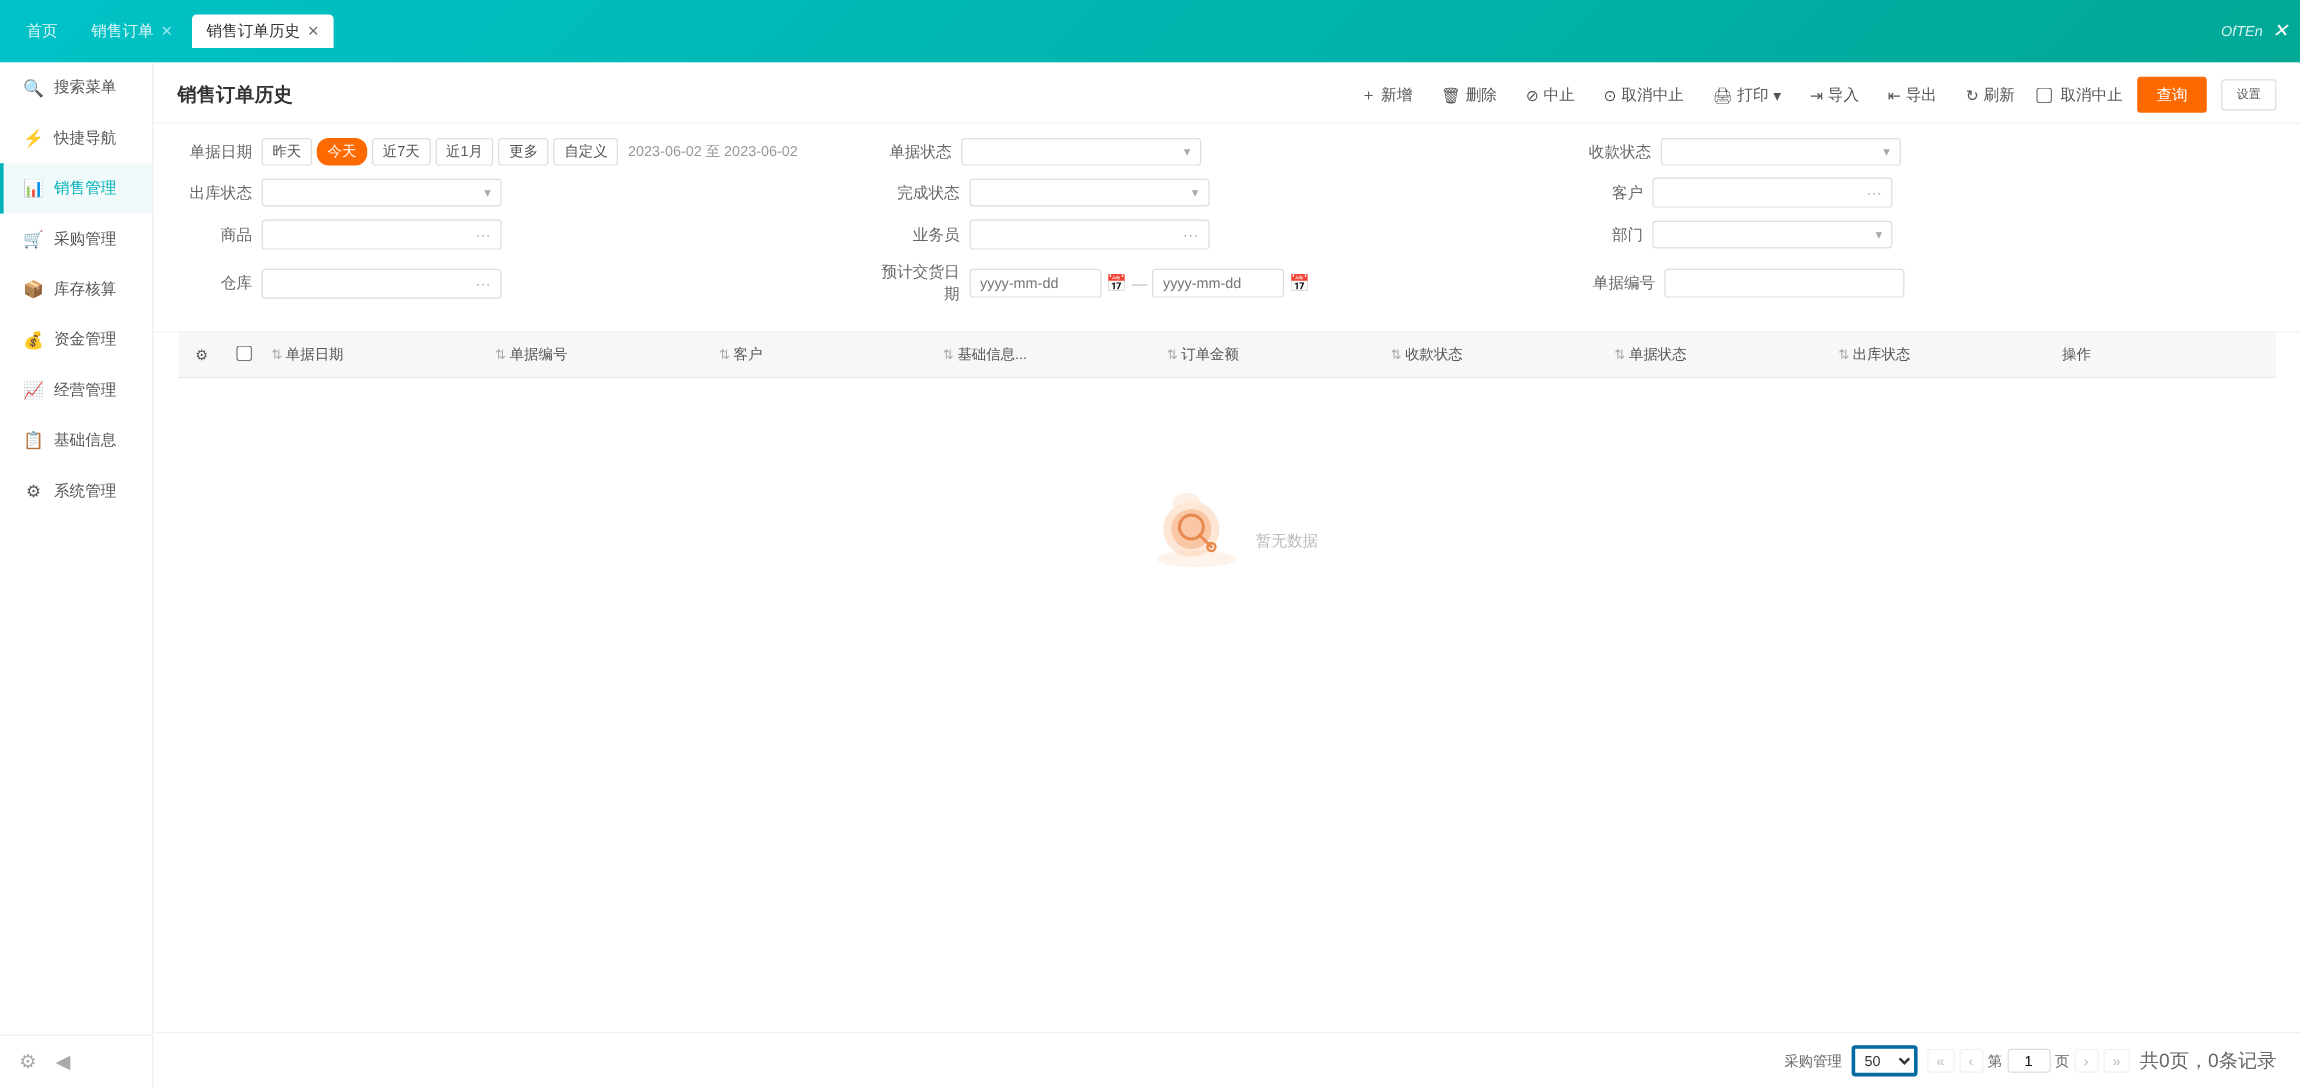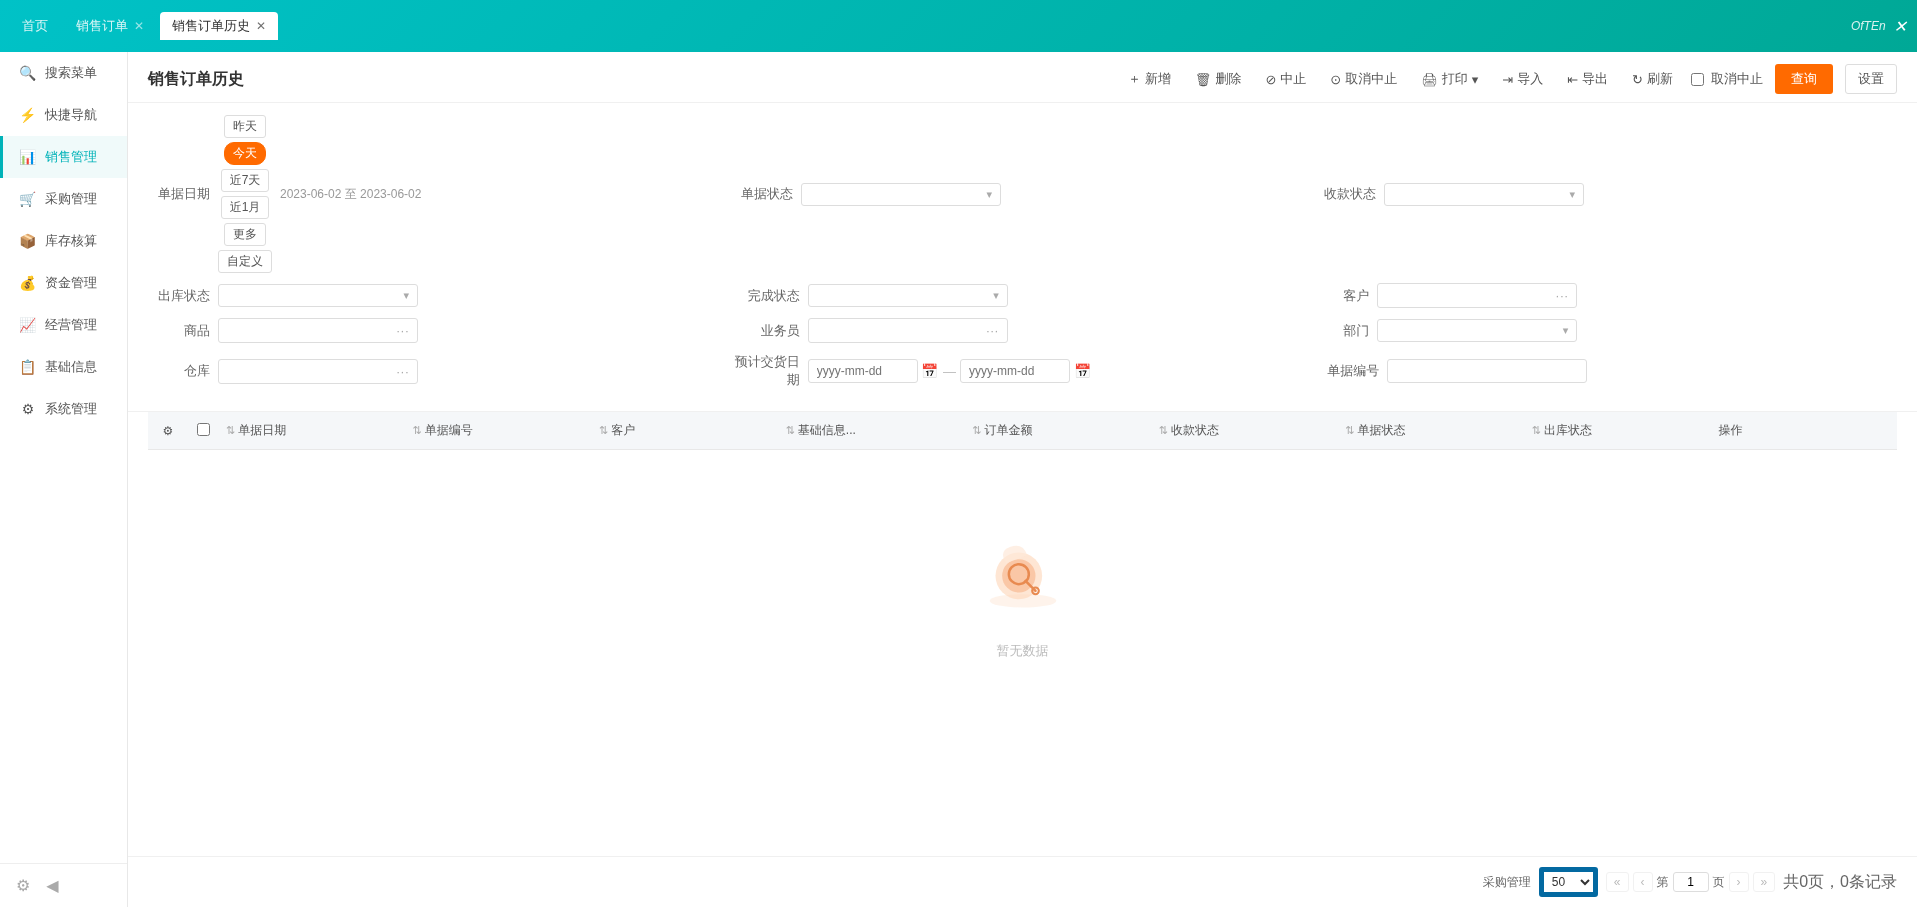--- a/index.html
+++ b/index.html
@@ -154,21 +154,21 @@
       cursor: pointer;
       font-size: 13px;
     }
     .toolbar-btn-secondary {
       background: #fff;
       color: #555;
       border: 1px solid #ddd;
       padding: 5px 12px;
       border-radius: 3px;
       cursor: pointer;
-      font-size: 13px;
+      font-size: 10px;
     }
     .display-toggle {
       display: flex;
       align-items: center;
       gap: 4px;
       font-size: 12px;
       color: #555;
       cursor: pointer;
     }
 
@@ -193,21 +193,20 @@
     }
     .filter-control {
       flex: 1;
       display: flex;
       align-items: center;
     }
     .date-buttons {
       display: flex;
       align-items: center;
       gap: 4px;
-      flex-direction: column;
     }
     .date-btn {
       padding: 2px 8px;
       border-radius: 3px;
       cursor: pointer;
       font-size: 12px;
       color: #555;
       border: 1px solid #ddd;
       background: #fff;
     }
@@ -317,21 +316,21 @@
     }
     .th-settings {
       width: 40px;
       text-align: center;
     }
     .th-check { width: 30px; text-align: center; }
 
     
     .empty-state {
       display: flex;
-      flex-direction: column;
+      flex-direction: row;
       align-items: center;
       justify-content: center;
       padding: 80px 0;
       color: #bbb;
       font-size: 13px;
     }
     .empty-icon {
       width: 100px;
       height: 100px;
       margin-bottom: 12px;
@@ -343,21 +342,21 @@
       align-items: center;
       justify-content: flex-end;
       padding: 10px 20px;
       border-top: 1px solid #f0f0f0;
       gap: 8px;
       flex-shrink: 0;
       background: #fff;
     }
     .per-page-label { color: #666; font-size: 12px; }
     .per-page-select {
-      border: 5px solid #0369a1;
+      border: 3px solid #0369a1;
       border-radius: 3px;
       padding: 2px 4px;
       font-size: 12px;
       background: #fff;
       color: #333;
     }
     .page-nav {
       display: flex;
       align-items: center;
       gap: 4px;

